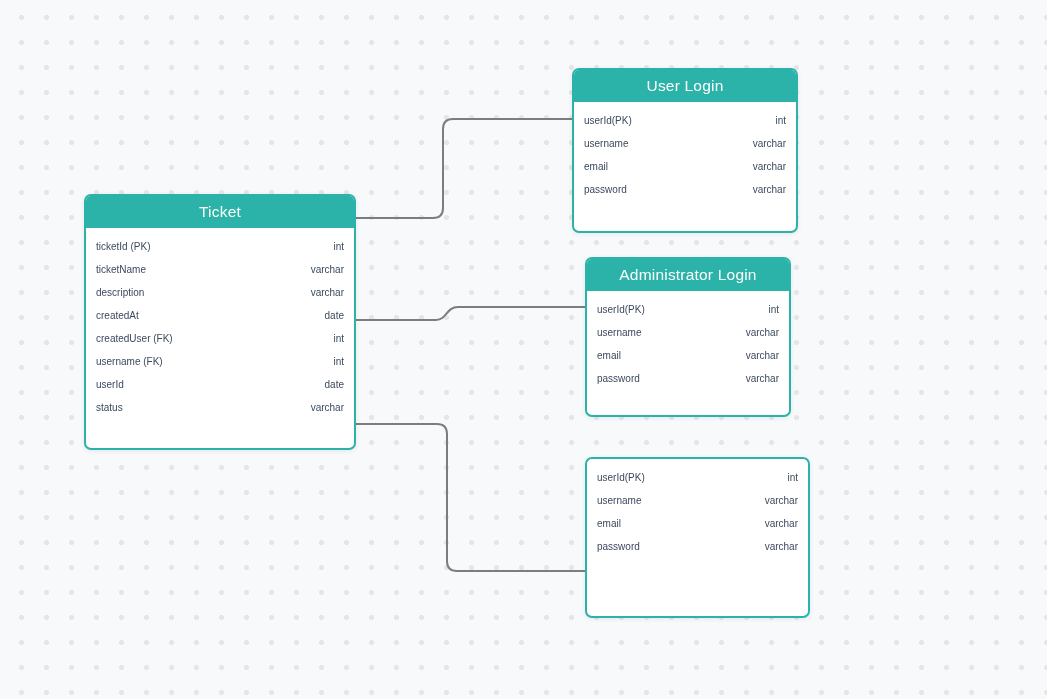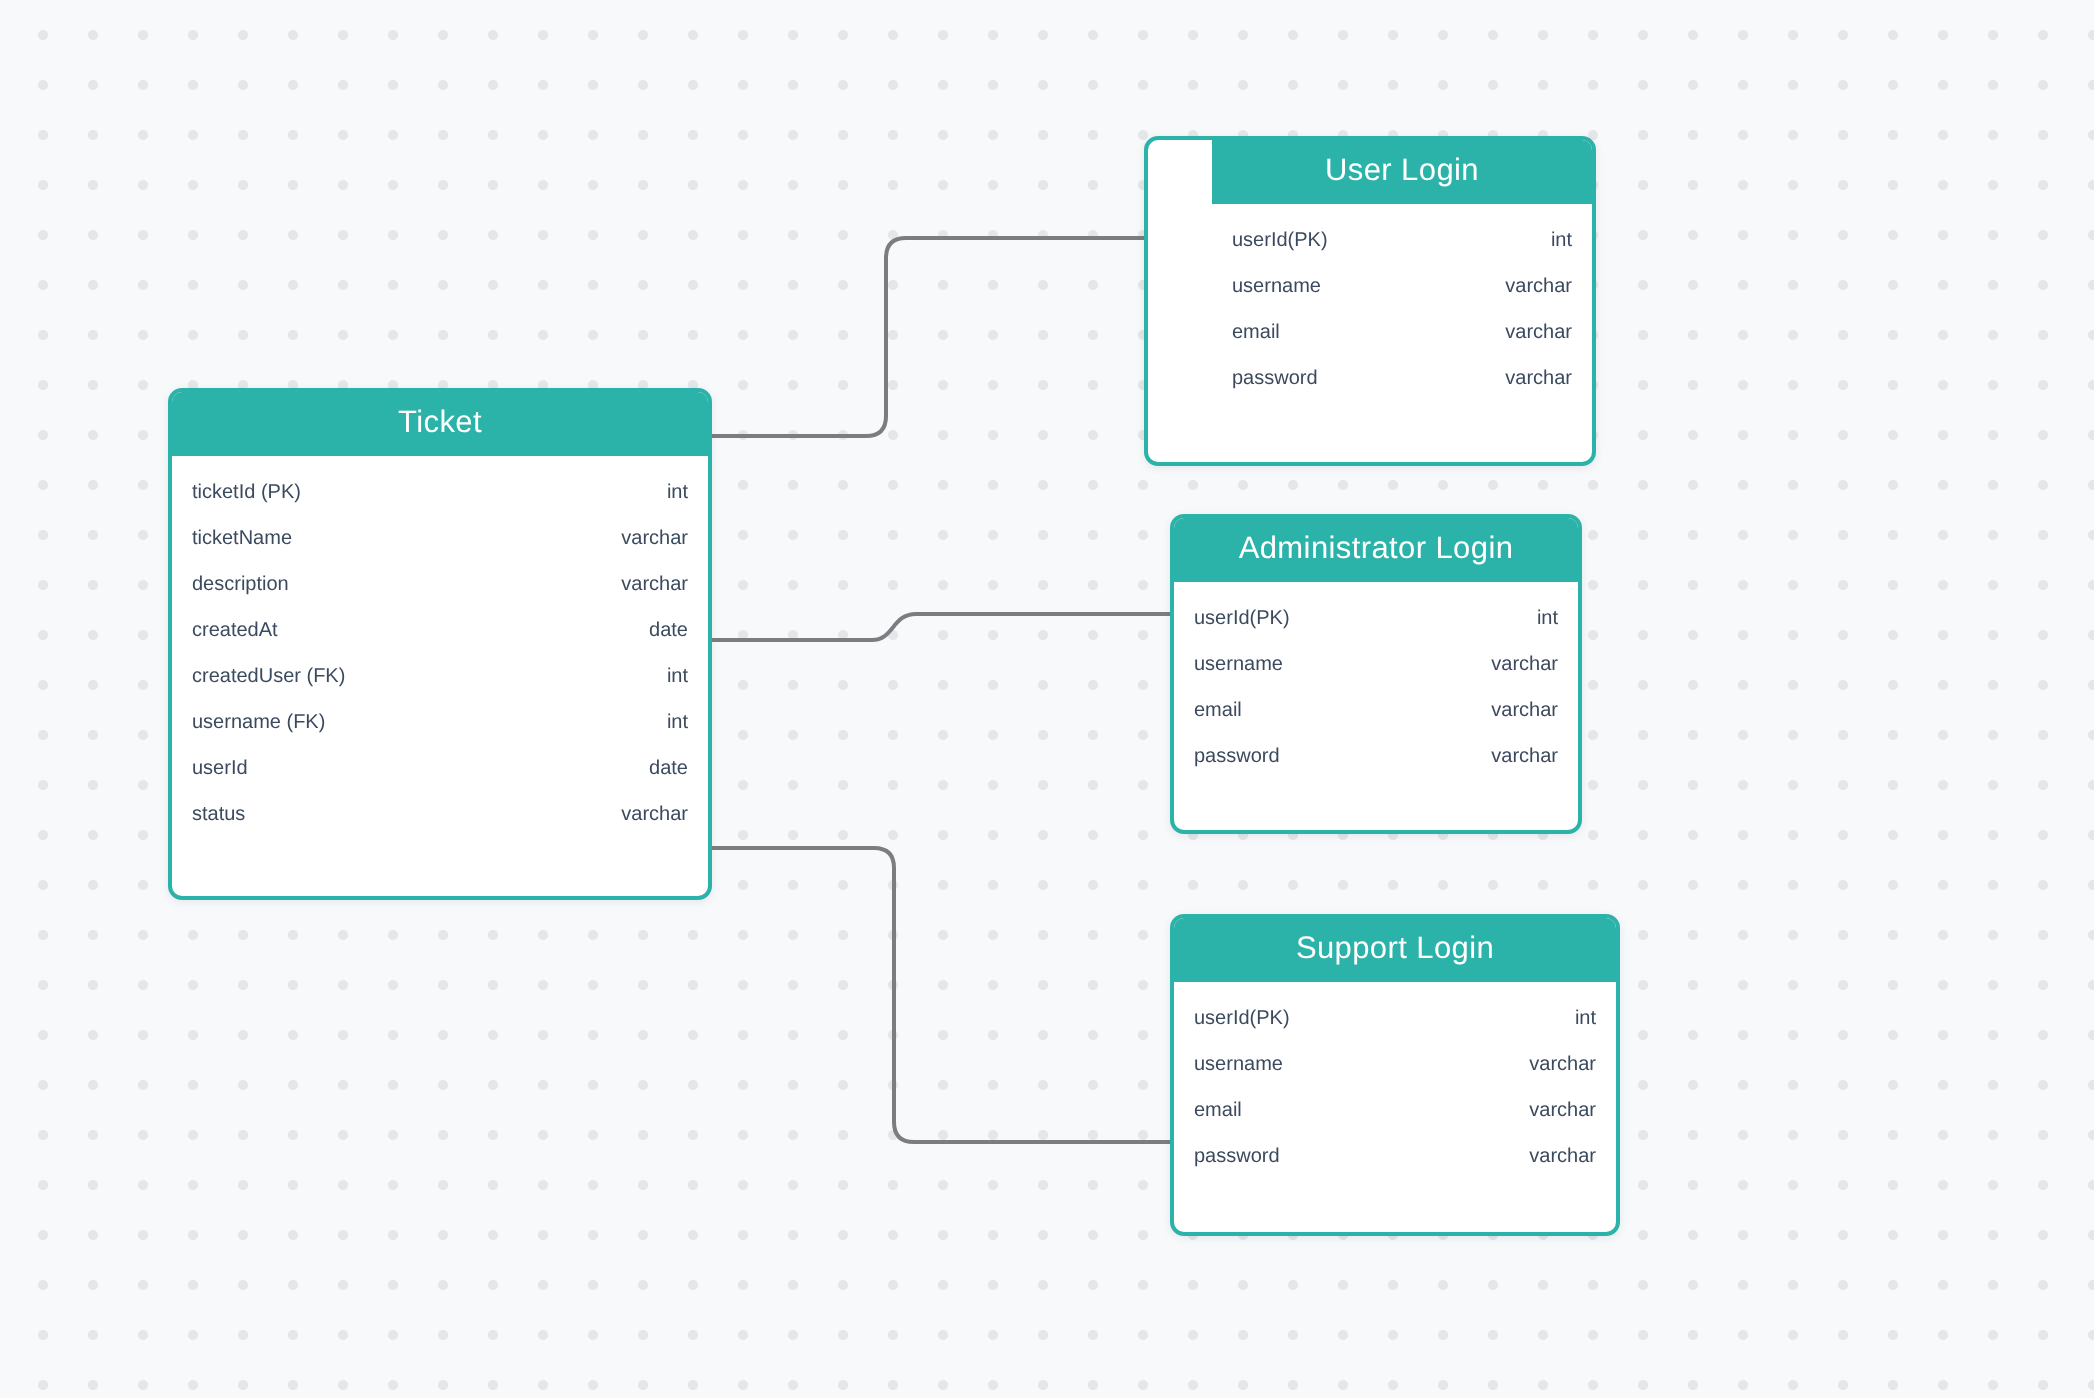--- a/index.html
+++ b/index.html
@@ -60,21 +60,21 @@
     align-items: baseline;
     line-height: 23px;
     font-size: 10px;
     color: var(--field-text, #3b4a5e);
     white-space: nowrap;
   }
   .column-field { text-align: left; }
   .column-type  { text-align: left; }
 
   #entity-ticket              { left:  84px; top: 194px; width: 272px; height: 256px; }
-  #entity-user-login          { left: 572px; top:  68px; width: 226px; height: 165px; padding-left: 32px; }
+  #entity-user-login          { left: 572px; top:  68px; width: 226px; height: 165px; }
   #entity-administrator-login { left: 585px; top: 257px; width: 206px; height: 160px; }
   #entity-support-login       { left: 585px; top: 457px; width: 225px; height: 161px; }
 </style>
 </head>
 <body style="--accent: #2bb3a9; --header-text: #ffffff; --field-text: #3b4a5e; --connector-color: #7b7e80; --canvas-bg: #f8f9fb; --dot-color: #e4e6ea;">
 
 <svg id="connector-layer" viewBox="0 0 1047 699" xmlns="http://www.w3.org/2000/svg">
   <path d="M 312 218 L 433 218 Q 443 218 443 208 L 443 129 Q 443 119 453 119 L 572 119"></path>
   <path d="M 312 320 L 436 320 C 447 320 446 307 458 307 L 585 307"></path>
   <path d="M 312 424 L 437 424 Q 447 424 447 434 L 447 561 Q 447 571 457 571 L 585 571"></path>
@@ -156,21 +156,20 @@
         <span class="column-type">varchar</span>
       </div>
       <div class="column-row">
         <span class="column-field">password</span>
         <span class="column-type">varchar</span>
       </div>
     </div>
 </div>
 
 <div class="entity" id="entity-support-login">
-  <div class="entity-header">Support Login</div>
   <div class="entity-body">
       <div class="column-row">
         <span class="column-field">userId(PK)</span>
         <span class="column-type">int</span>
       </div>
       <div class="column-row">
         <span class="column-field">username</span>
         <span class="column-type">varchar</span>
       </div>
       <div class="column-row">

